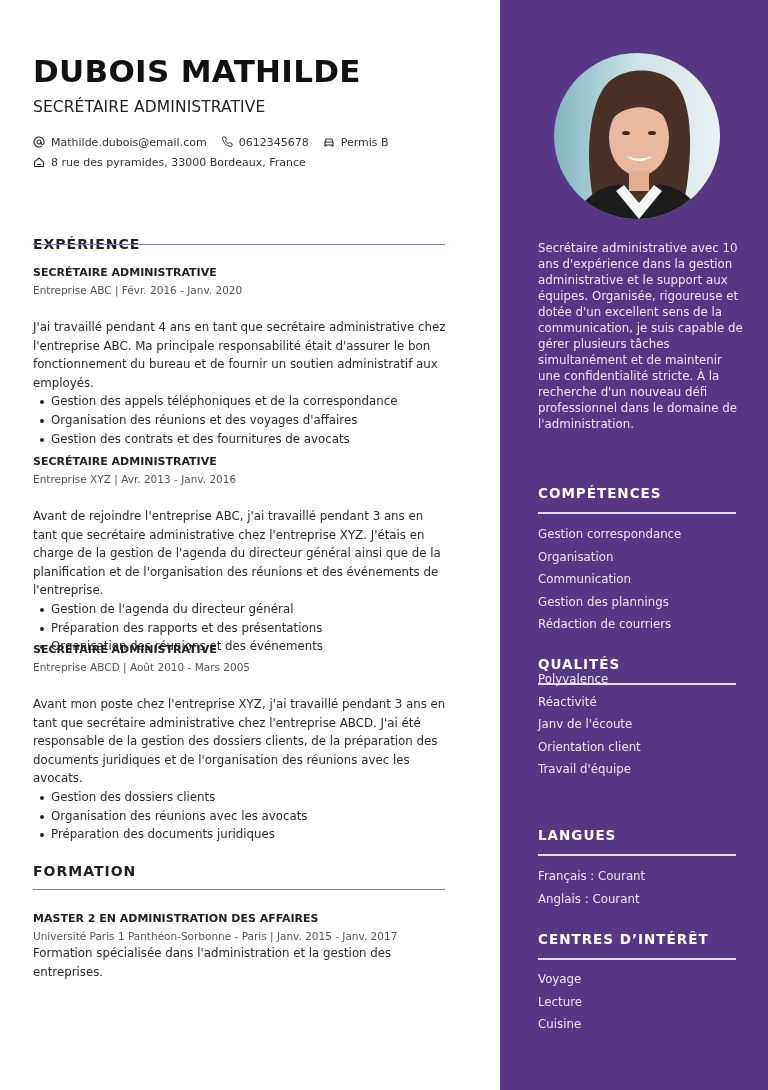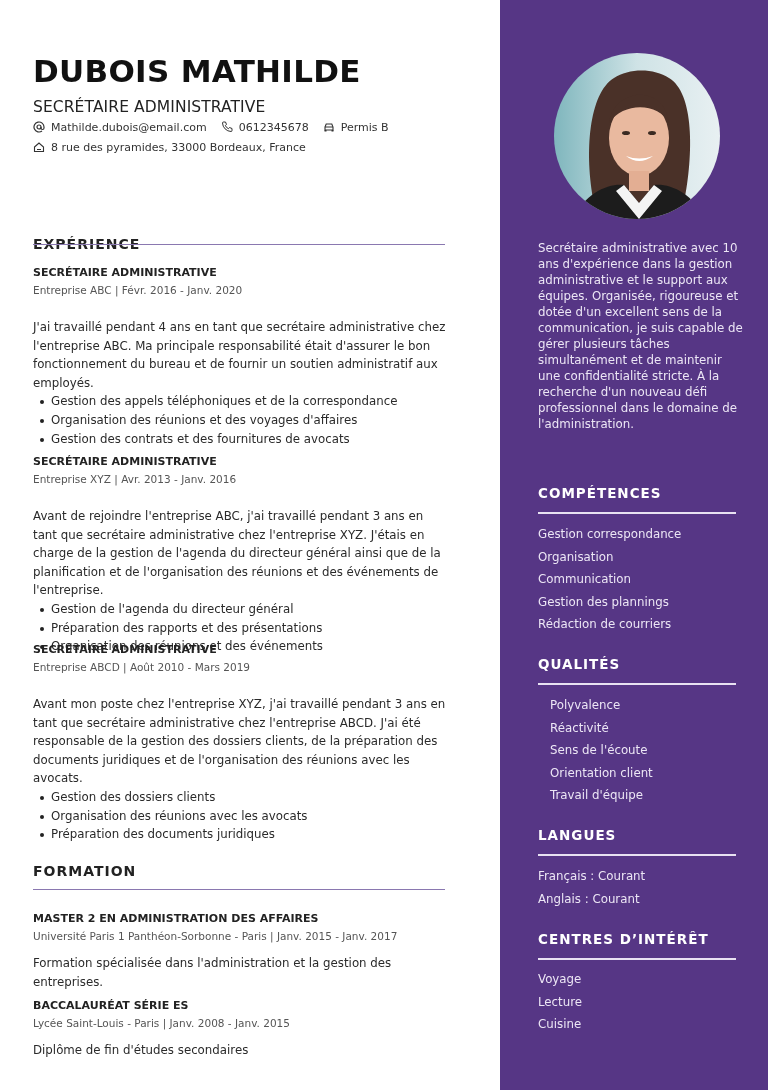--- a/index.html
+++ b/index.html
@@ -4,33 +4,33 @@
   <style>
     * { box-sizing: border-box; margin: 0; padding: 0; }
     html, body { width: 768px; height: 1090px; background: #ffffff; }
     body { font-family: "DejaVu Sans", sans-serif; color: #222; position: relative; overflow: hidden; }
 
     .left { position: absolute; left: 0; top: 0; width: 500px; height: 1090px; background: #fff; }
     .right { position: absolute; left: 500px; top: 0; width: 268px; height: 1090px; background: #563685; color: #ece6f5; }
 
     .name { position: absolute; left: 33px; top: 52px; font-size: 31px; font-weight: bold; color: #111; letter-spacing: 0.3px; line-height: 38px; }
     .job-title { position: absolute; left: 33px; top: 98px; font-size: 15.5px; color: #222; letter-spacing: 0.1px; }
-    .contacts { position: absolute; left: 33px; top: 117px; font-size: 11px; color: #333; }
+    .contacts { position: absolute; left: 33px; top: 132px; font-size: 11px; color: #333; }
     .contact-row { display: flex; align-items: center; height: 20px; }
     .contact-item { display: flex; align-items: center; margin-right: 14px; }
     .contact-item svg { width: 12px; height: 12px; margin-right: 6px; }
 
     .section-title { position: absolute; left: 33px; font-size: 14px; font-weight: bold; letter-spacing: 1px; color: #222; }
     .section-rule { position: absolute; left: 33px; width: 412px; height: 1px; background: #8a78b0; }
 
     .entry { position: absolute; left: 33px; width: 415px; }
     .entry-title { font-size: 11px; font-weight: bold; color: #222; line-height: 18px; }
     .entry-meta { font-size: 10.5px; color: #555; line-height: 16px; }
     .entry-desc { font-size: 11.8px; color: #2a2a2a; line-height: 18.6px; margin-top: 20px; }
-    .entry-desc.tight { margin-top: 10px; }
+    .entry-desc.tight { margin-top: 0; }
     .bullets { list-style: none; font-size: 11.8px; color: #2a2a2a; line-height: 18.6px; }
     .bullets li { position: relative; padding-left: 18px; }
     .bullets li::before { content: ""; position: absolute; left: 7px; top: 8px; width: 4px; height: 4px; border-radius: 50%; background: #222; }
 
     .photo { position: absolute; left: 554px; top: 53px; width: 166px; height: 166px; border-radius: 50%; overflow: hidden; }
 
     .summary { position: absolute; left: 538px; top: 240px; width: 205px; font-size: 11.8px; line-height: 16px; color: #ece6f5; }
 
     .r-title { position: absolute; left: 538px; font-size: 13.5px; font-weight: bold; letter-spacing: 1px; color: #ffffff; }
     .r-rule { position: absolute; left: 538px; width: 198px; height: 1.5px; background: #e8e2f2; }
@@ -99,43 +99,38 @@
     <div class="entry-desc">Avant de rejoindre l'entreprise ABC, j'ai travaillé pendant 3 ans en tant que secrétaire administrative chez l'entreprise XYZ. J'étais en charge de la gestion de l'agenda du directeur général ainsi que de la planification et de l'organisation des réunions et des événements de l'entreprise.</div>
     <ul class="bullets">
       <li>Gestion de l'agenda du directeur général</li>
       <li>Préparation des rapports et des présentations</li>
       <li>Organisation des réunions et des événements</li>
     </ul>
   </div>
 
   <div class="entry" style="top:641px;">
     <div class="entry-title">SECRÉTAIRE ADMINISTRATIVE</div>
-    <div class="entry-meta">Entreprise ABCD | Août 2010 - Mars 2019</div>
+    <div class="entry-meta">Entreprise ABCD | Août 2010 - Mars 2005</div>
     <div class="entry-desc">Avant mon poste chez l'entreprise XYZ, j'ai travaillé pendant 3 ans en tant que secrétaire administrative chez l'entreprise ABCD. J'ai été responsable de la gestion des dossiers clients, de la préparation des documents juridiques et de l'organisation des réunions avec les avocats.</div>
     <ul class="bullets">
       <li>Gestion des dossiers clients</li>
       <li>Organisation des réunions avec les avocats</li>
       <li>Préparation des documents juridiques</li>
     </ul>
   </div>
 
   <div class="section-title" style="top:863px;">FORMATION</div>
   <div class="section-rule" style="top:889px;"></div>
 
   <div class="entry" style="top:910px;">
     <div class="entry-title">MASTER 2 EN ADMINISTRATION DES AFFAIRES</div>
     <div class="entry-meta">Université Paris 1 Panthéon-Sorbonne - Paris | Janv. 2015 - Janv. 2017</div>
     <div class="entry-desc tight">Formation spécialisée dans l'administration et la gestion des entreprises.</div>
   </div>
 
-  <div class="entry" style="top:997px;">
-    <div class="entry-title">BACCALAURÉAT SÉRIE ES</div>
-    <div class="entry-meta">Lycée Saint-Louis - Paris | Janv. 2008 - Janv. 2015</div>
-    <div class="entry-desc tight">Diplôme de fin d'études secondaires</div>
-  </div>
 </div>
 
 <div class="right"></div>
 
 <div class="photo">
   <svg width="166" height="166" viewBox="0 0 166 166">
     <defs>
       <linearGradient id="bg" x1="0" y1="0" x2="1" y2="0">
         <stop offset="0" stop-color="#7fb6bd"></stop>
         <stop offset="0.5" stop-color="#cfe3e6"></stop>
@@ -162,24 +157,24 @@
 <ul class="r-list" style="top:523px;">
   <li>Gestion correspondance</li>
   <li>Organisation</li>
   <li>Communication</li>
   <li>Gestion des plannings</li>
   <li>Rédaction de courriers</li>
 </ul>
 
 <div class="r-title" style="top:656px;">QUALITÉS</div>
 <div class="r-rule" style="top:683px;"></div>
-<ul class="r-list" style="top:694px;margin-left:12px;">
+<ul class="r-list" style="top:668px;">
   <li>Polyvalence</li>
   <li>Réactivité</li>
-  <li>Sens de l'écoute</li>
+  <li>Janv de l'écoute</li>
   <li>Orientation client</li>
   <li>Travail d'équipe</li>
 </ul>
 
 <div class="r-title" style="top:827px;">LANGUES</div>
 <div class="r-rule" style="top:854px;"></div>
 <ul class="r-list" style="top:865px;">
   <li>Français : Courant</li>
   <li>Anglais : Courant</li>
 </ul>

